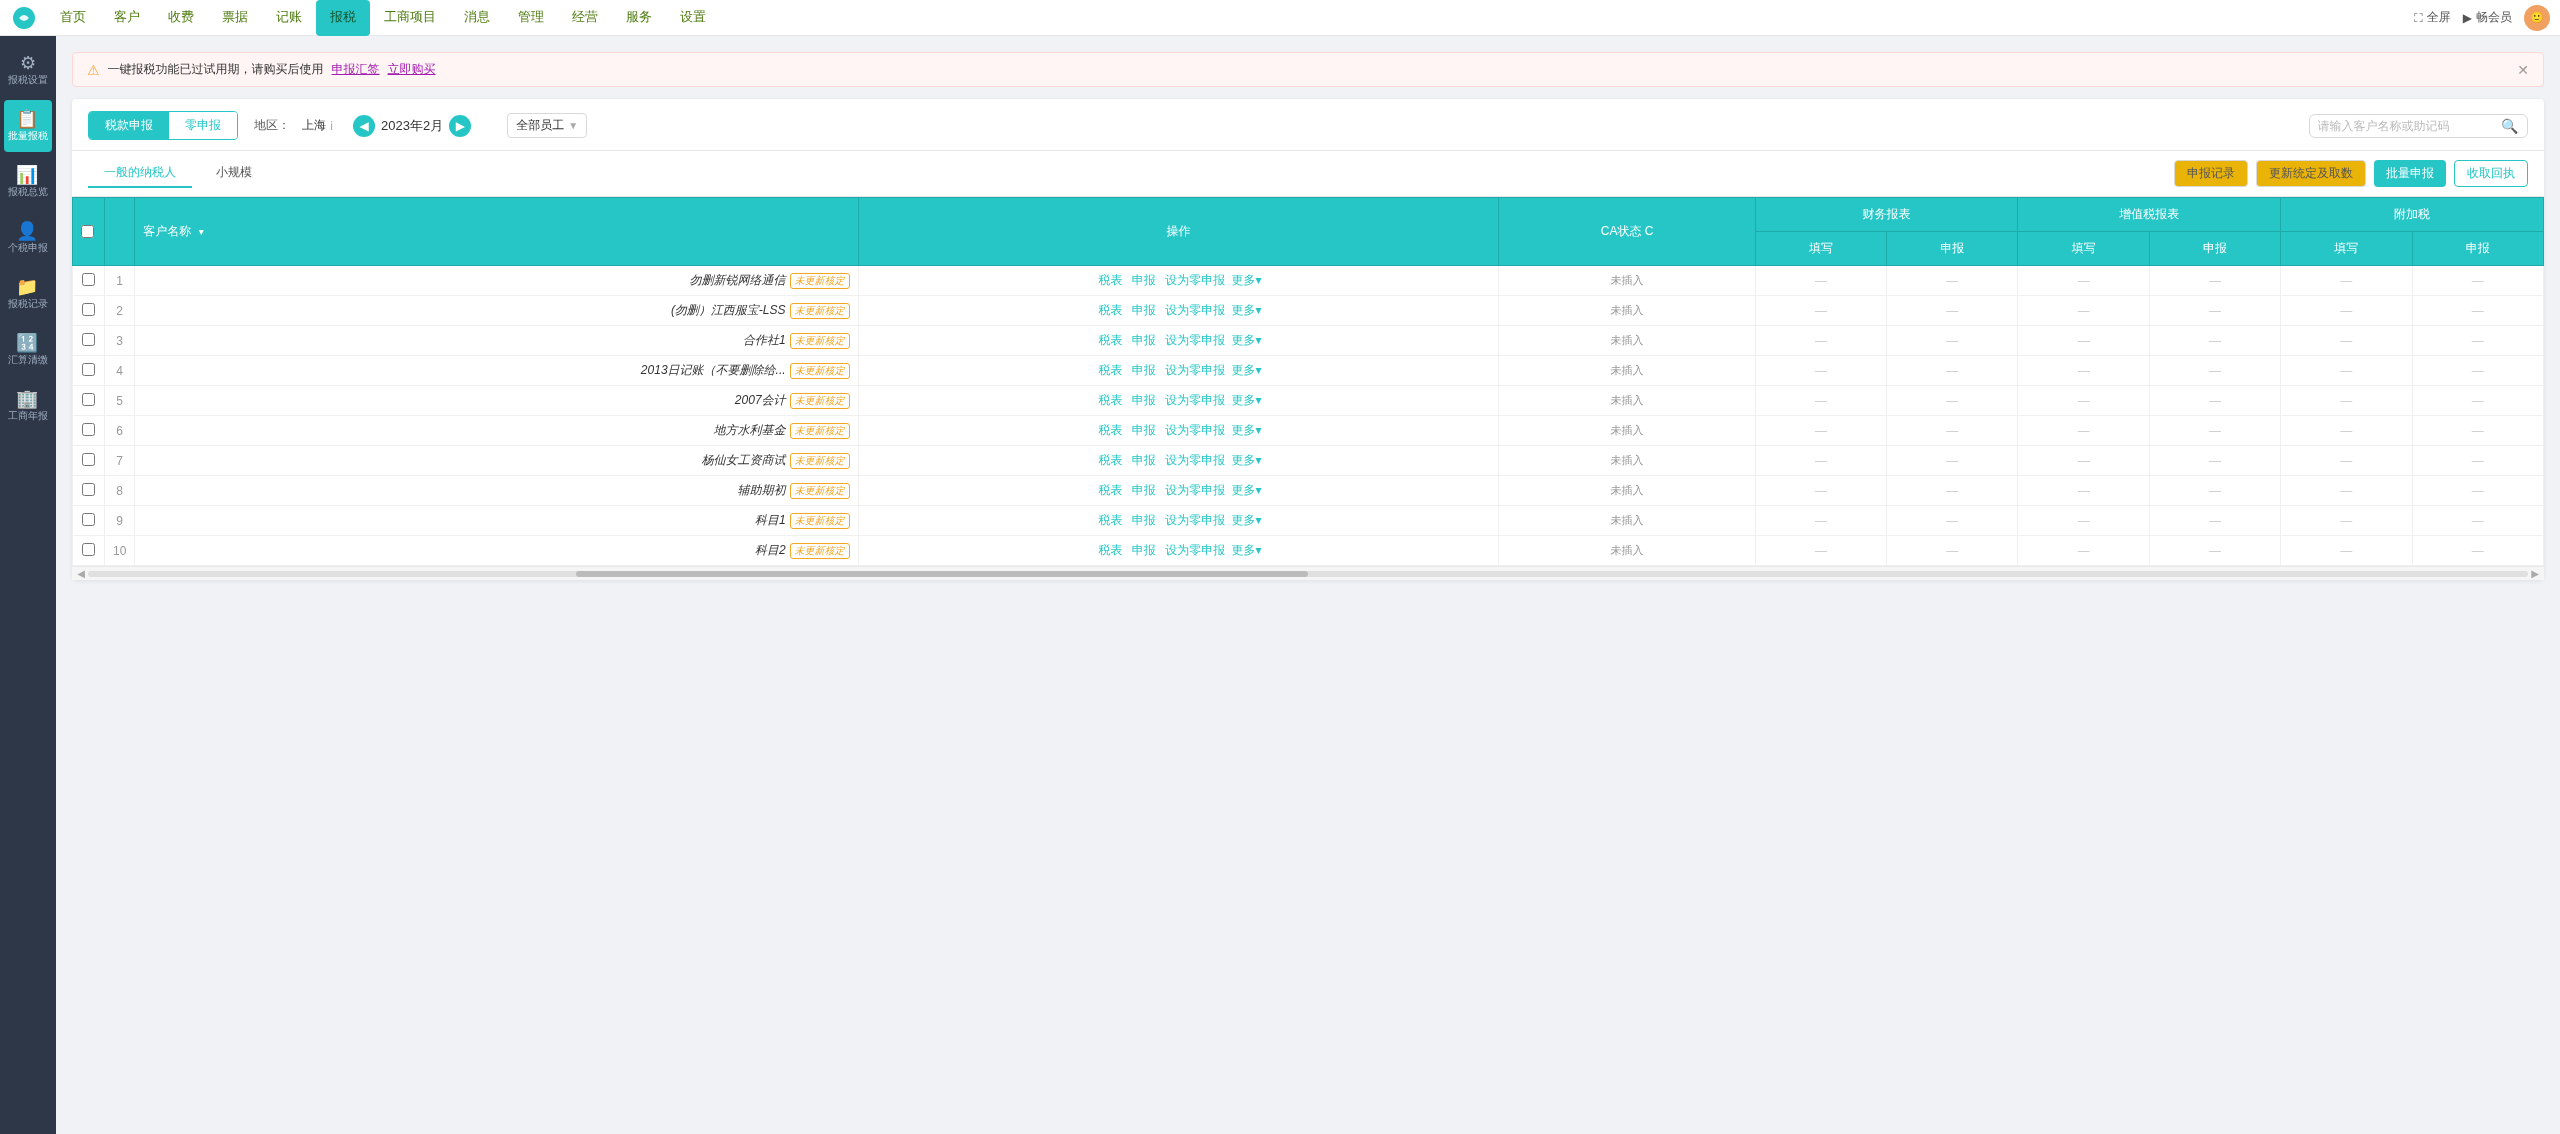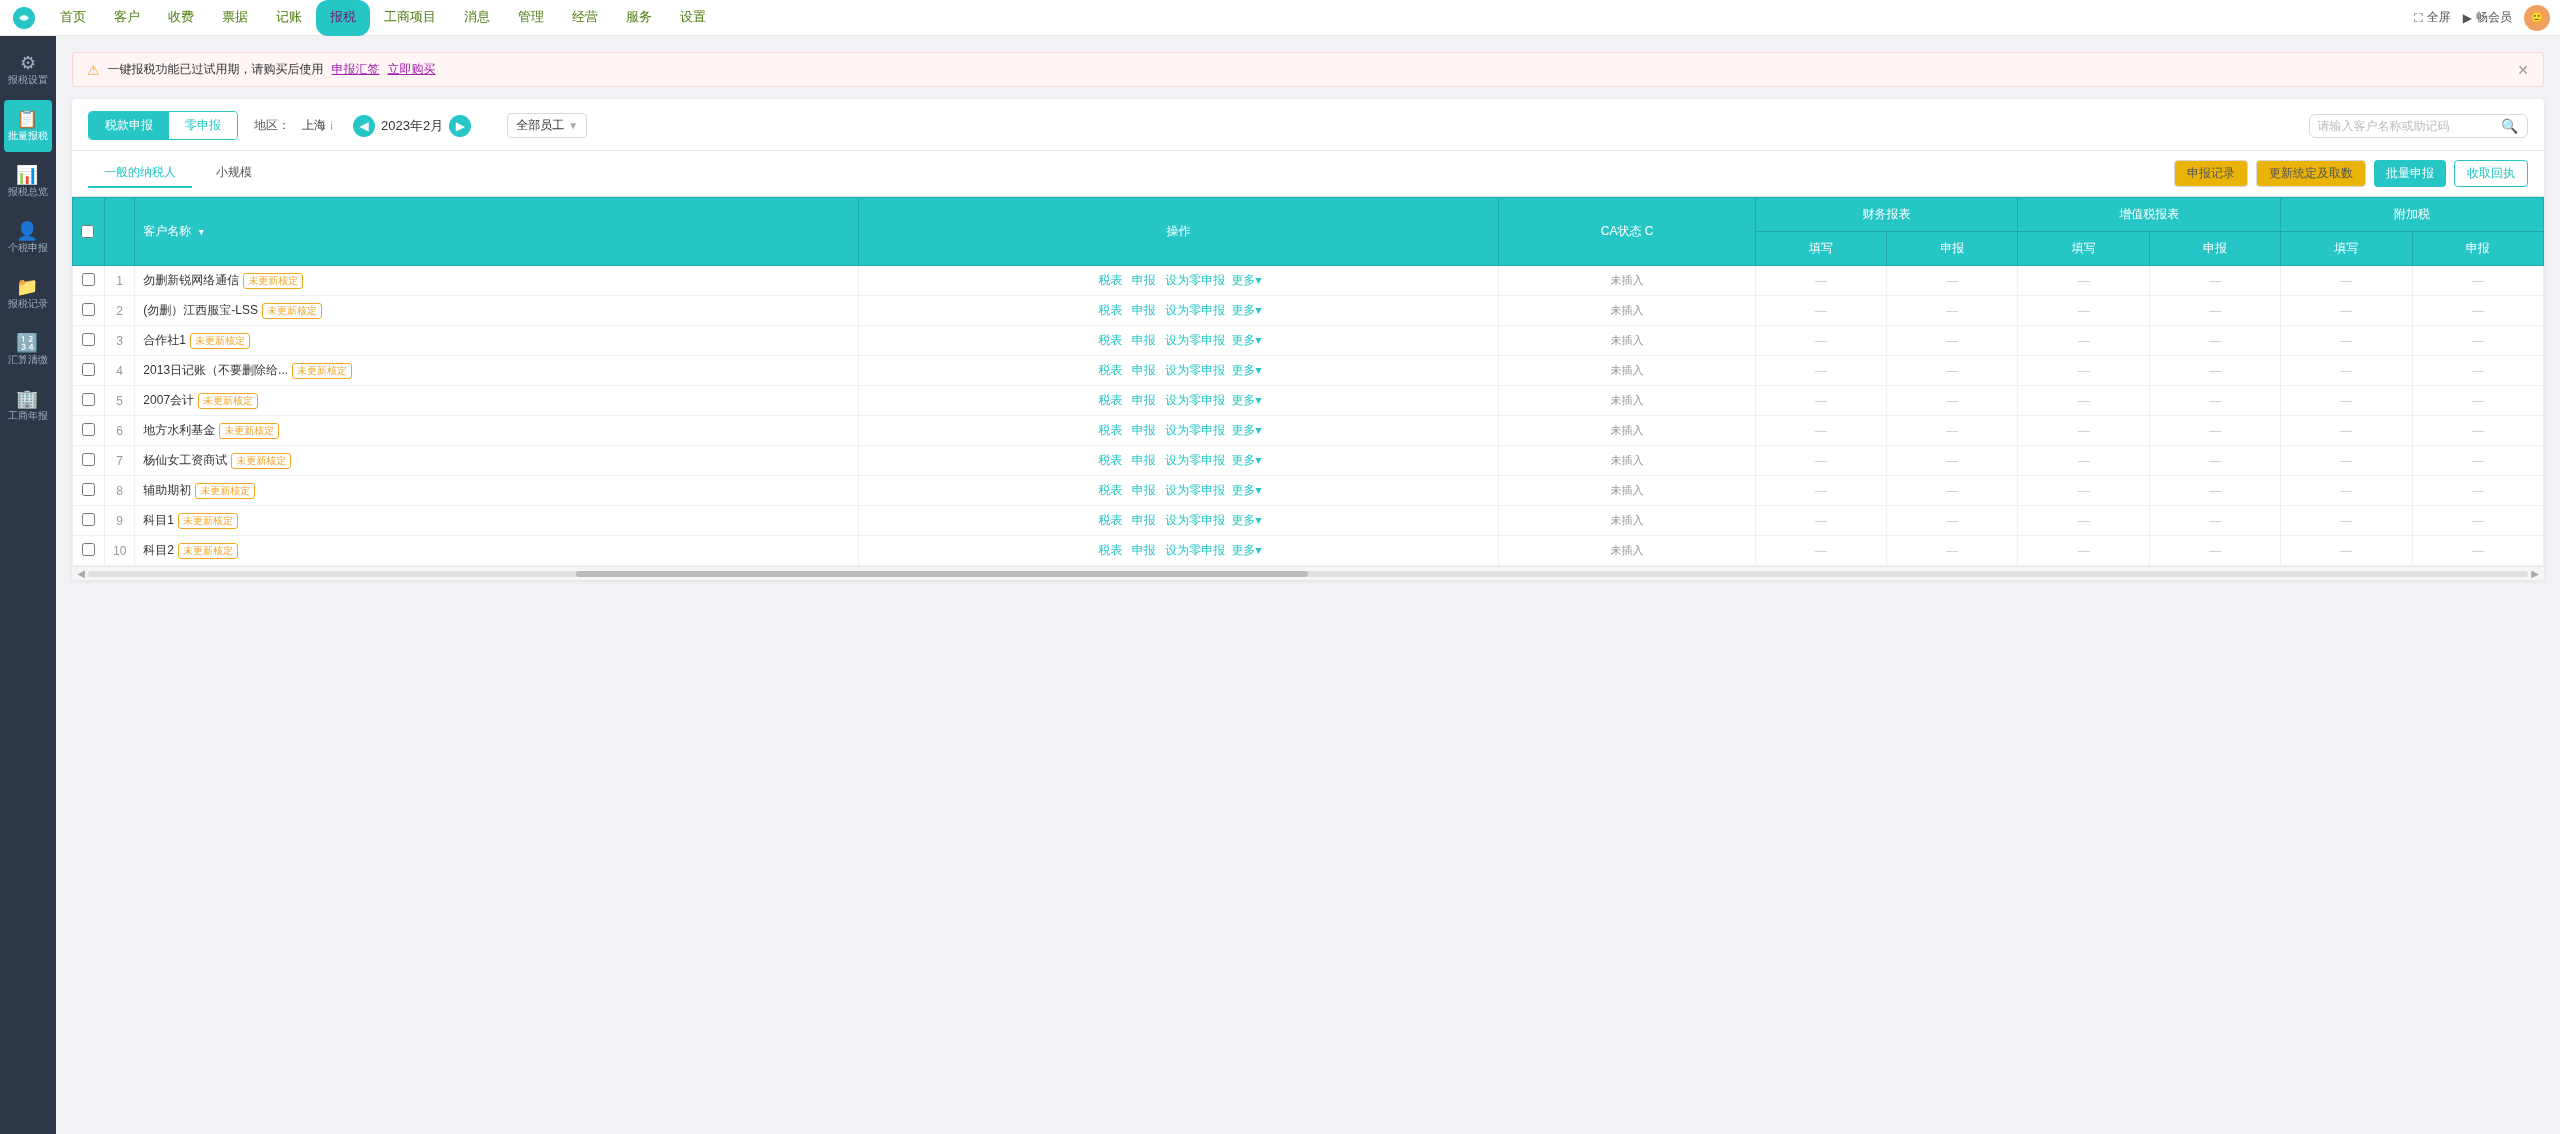--- a/index.html
+++ b/index.html
@@ -36,22 +36,22 @@
       height: 36px;
       display: flex;
       align-items: center;
       cursor: pointer;
       font-size: 13px;
       color: #4d7c0f;
       border-bottom: 2px solid transparent;
     }
     .top-nav-item.active {
       background: #26c6c6;
-      color: #701a75;
-      border-radius: 12px;
+      color: #14532d;
+      border-radius: 4px;
     }
     .top-nav-right {
       display: flex;
       align-items: center;
       gap: 12px;
       font-size: 12px;
       color: #555;
     }
     .top-nav-right-btn {
       display: flex;
@@ -304,21 +304,21 @@
     }
 
     tbody tr { border-bottom: 1px solid #f0f0f0; }
     tbody td {
       padding: 6px 8px;
       text-align: center;
       border: 1px solid #f0f0f0;
       white-space: nowrap;
       color: #333;
     }
-    tbody td.left { text-align: left; }
+    tbody td.left { text-align: right; font-style: italic; }
 
     .cb-cell { width: 32px; }
     .row-num { color: #999; width: 24px; }
 
     .client-name { color: #333; }
     .tag-red {
       display: inline-block;
       border: 1px solid #f5a623;
       color: #f5a623;
       border-radius: 3px;

